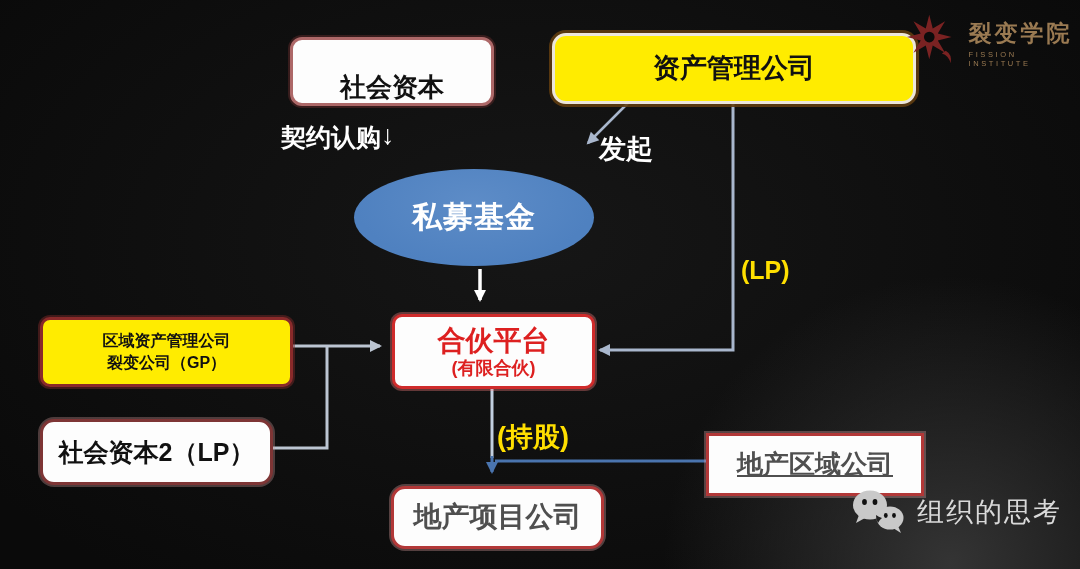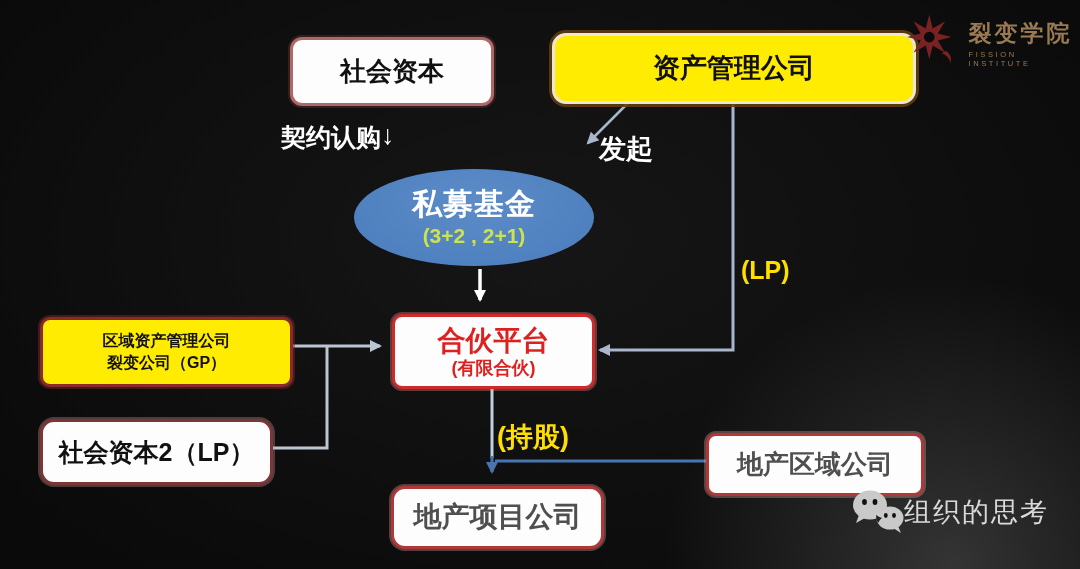--- a/index.html
+++ b/index.html
@@ -13,51 +13,51 @@
   svg{display:block;}
   
   #wires{position:absolute;left:0;top:0;width:1080px;height:569px;}
   
   .node{
     position:absolute;display:flex;flex-direction:column;align-items:center;
     justify-content:center;text-align:center;font-weight:bold;line-height:1.15;
   }
   .whitebox{background:#fdfdfd;color:#111;}
   .yellowbox{background:var(--yellow-box,#ffec00);color:#111;}
-  .n-social1{left:290px;top:37px;width:198px;height:63px;border:3px solid #ad6868;border-radius:12px;font-size:26px;box-shadow:0 0 0 2px rgba(90,40,40,.55);}
+  .n-social1{left:290px;top:37px;width:198px;height:63px;border:3px solid #ad6868;border-radius:12px;font-size:26px;box-shadow:0 0 0 2px rgba(90,40,40,.55);justify-content:flex-end;}
   .n-asset{left:552px;top:33px;width:358px;height:65px;border:3px solid #ece6da;border-radius:14px;font-size:27px;box-shadow:0 0 0 3px rgba(95,60,15,.9);}
   .n-fund{
     left:354px;top:169px;width:240px;height:97px;border-radius:50%;
     background:radial-gradient(ellipse at 50% 35%, #5d8cc7 0%, var(--steel-blue,#4f81c0) 70%);
     color:#fff;
   }
   .n-fund .t1{font-size:30px;letter-spacing:1px;}
   .n-fund .t2{font-size:21px;color:var(--lime-label,#cde24e);margin-top:2px;}
   .n-partner{left:392px;top:314px;width:197px;height:69px;border:3px solid #cf2b2b;border-radius:10px;color:var(--red-text,#dd2020);box-shadow:0 0 0 2px rgba(255,130,130,.35);}
   .n-partner .t1{font-size:28px;}
   .n-partner .t2{font-size:18px;margin-top:1px;}
   .n-gp{left:40px;top:317px;width:247px;height:64px;border:3px solid #8a2a2a;border-radius:10px;font-size:16px;line-height:1.35;box-shadow:0 0 0 2px rgba(120,40,40,.5);}
   .n-social2{left:40px;top:419px;width:227px;height:60px;border:3px solid #7e3535;border-radius:14px;font-size:25px;box-shadow:0 0 0 2px rgba(200,150,150,.35);}
-  .n-region{left:706px;top:433px;width:212px;height:57px;border:3px solid #b23838;border-radius:10px;font-size:26px;color:var(--gray-text,#4f4f4f);box-shadow:0 0 0 2px rgba(220,160,160,.35);}
+  .n-region{left:706px;top:433px;width:212px;height:57px;border:3px solid #b23838;border-radius:0;font-size:26px;color:var(--gray-text,#4f4f4f);box-shadow:0 0 0 2px rgba(220,160,160,.35);text-decoration:underline;}
   .n-project{left:391px;top:486px;width:207px;height:57px;border:3px solid #b23838;border-radius:14px;font-size:28px;color:var(--gray-text,#4f4f4f);box-shadow:0 0 0 2px rgba(220,160,160,.35);}
   
   .lbl{position:absolute;font-weight:bold;white-space:nowrap;}
   .l-subscribe{left:281px;top:120px;font-size:25px;color:#fff;}
   .l-subscribe .dn{font-weight:normal;font-size:27px;vertical-align:2px;}
   .l-initiate{left:599px;top:131px;font-size:27px;color:#fff;}
   .l-lp{left:741px;top:256px;font-size:25px;color:var(--yellow-label,#ffdf00);}
   .l-holding{left:497px;top:419px;font-size:27px;color:var(--yellow-label,#ffdf00);}
   
   #logo{position:absolute;left:906px;top:13px;display:flex;align-items:flex-start;}
   #logo .txt{margin-left:14px;}
   .logo-title{font-size:23px;font-weight:bold;color:var(--logo-gold,#9a7a52);letter-spacing:3px;line-height:1.2;margin-top:7px;}
   .logo-sub{font-size:7.5px;color:var(--logo-gold,#9a7a52);letter-spacing:2.6px;margin-top:2px;}
   
   #watermark{position:absolute;left:850px;top:488px;display:flex;align-items:center;}
-  .wm-text{font-size:27px;color:#d9d9d9;margin-left:0;letter-spacing:2px;}
+  .wm-text{font-size:27px;color:#d9d9d9;margin-left:13px;letter-spacing:2px;}
 </style>
 </head>
 <body>
 
 <div id="slide">
 
   <svg id="wires" viewBox="0 0 1080 569">
     <defs>
       <marker id="ah-light" markerUnits="userSpaceOnUse" markerWidth="16" markerHeight="16" refX="11" refY="7" orient="auto">
         <path d="M1,1 L13,7 L1,13 Z" fill="#a9b7cd"></path>
@@ -92,21 +92,20 @@
   <div class="node whitebox n-social1">
     <span>社会资本</span>
   </div>
 
   <div class="node yellowbox n-asset">
     <span>资产管理公司</span>
   </div>
 
   <div class="node n-fund">
     <span class="t1">私募基金</span>
-    <span class="t2">(3+2 , 2+1)</span>
   </div>
 
   <div class="node whitebox n-partner">
     <span class="t1">合伙平台</span>
     <span class="t2">(有限合伙)</span>
   </div>
 
   <div class="node yellowbox n-gp">
     <span>区域资产管理公司</span>
     <span>裂变公司（GP）</span>

